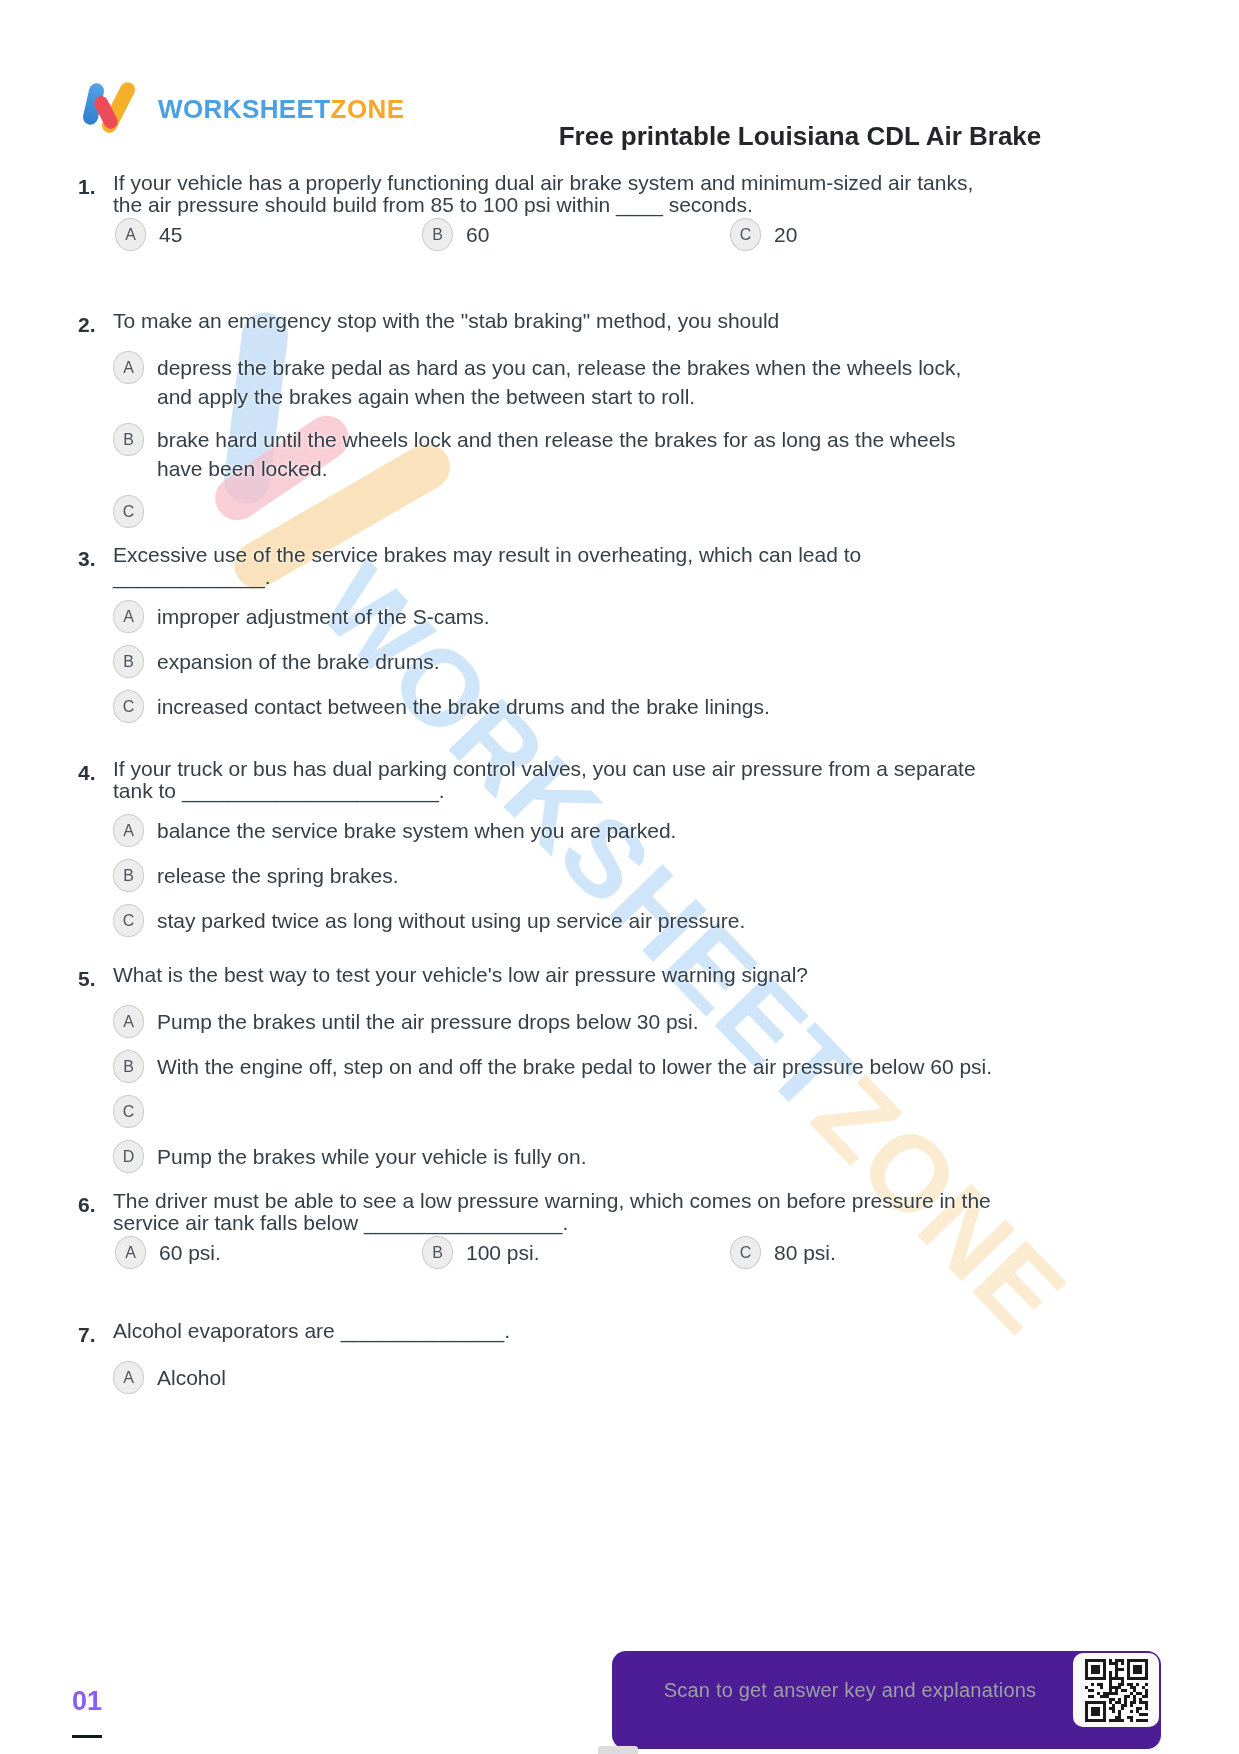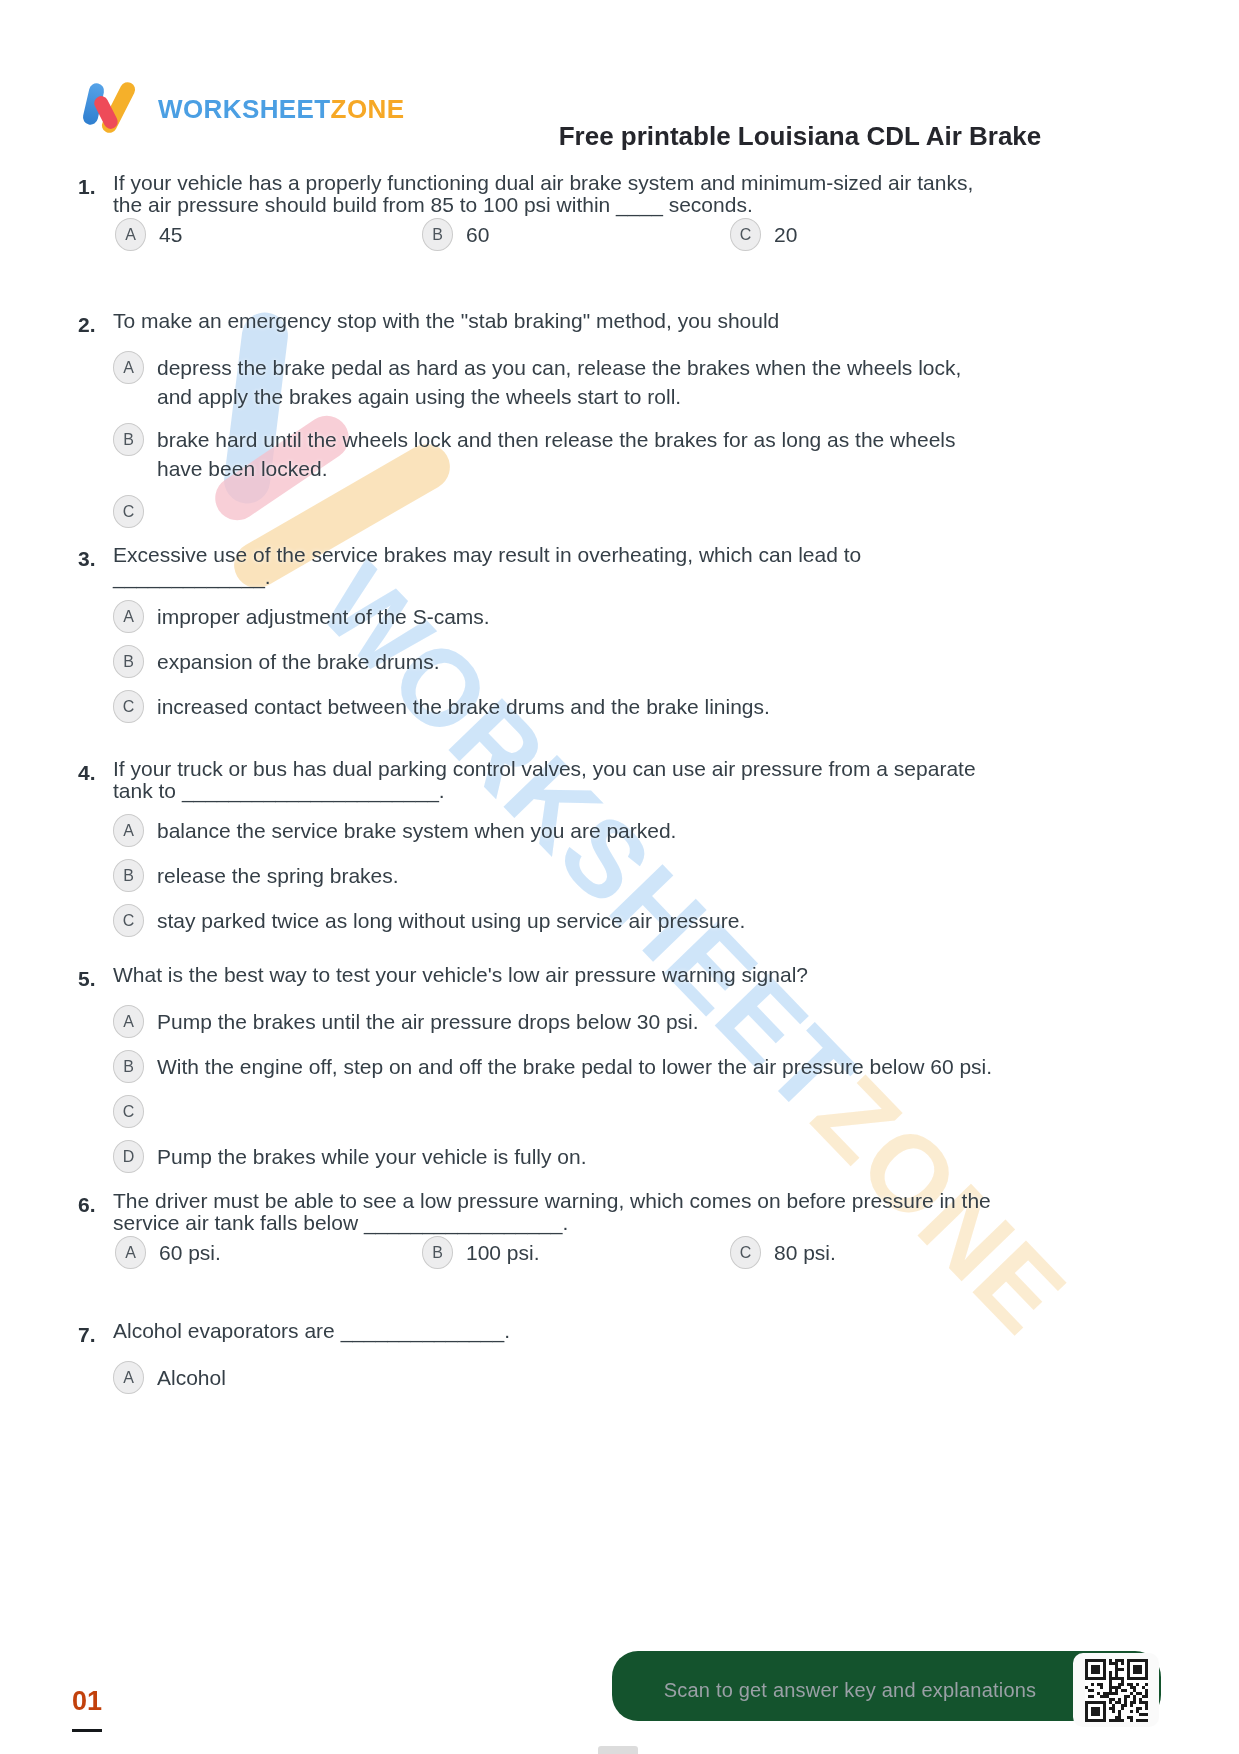--- a/index.html
+++ b/index.html
@@ -60,26 +60,26 @@
     text-shadow:0 0 4px rgba(255,255,255,.9);}
   .opts.row{position:relative;height:42px;margin-left:0;}
   .opts.row .opt{position:absolute;top:0;margin-top:0;}
   .opts.row .opt.c1{left:37px;}
   .opts.row .opt.c2{left:344px;}
   .opts.row .opt.c3{left:652px;}
 
   
   .page-number{
     position:absolute;left:72px;top:1686px;z-index:2;
-    font-size:27px;font-weight:700;color:#c2410c;
-    border-bottom:3px solid #15181b;padding-bottom:12px;
+    font-size:27px;font-weight:700;color:#8b5cf6;
+    border-bottom:3px solid #15181b;padding-bottom:18px;
   }
   .footer-box{
-    position:absolute;left:612px;top:1651px;width:549px;height:70px;z-index:2;
-    background:#14532d;border-radius:26px;
+    position:absolute;left:612px;top:1651px;width:549px;height:98px;z-index:2;
+    background:#4c1d95;border-radius:14px;
   }
   .scan-text{
     position:absolute;left:16px;top:0;width:444px;height:78px;
     display:flex;align-items:center;justify-content:center;
     font-size:20px;color:#9aa0a6;letter-spacing:.2px;
   }
   .qr-wrap{
     position:absolute;right:2px;top:2px;width:86px;height:74px;border-radius:10px;
     background:#fafafa;display:flex;align-items:center;justify-content:center;
   }
@@ -132,21 +132,21 @@
 
 <section class="q" style="top:310px">
   <div class="q-head">
     <span class="q-num">2.</span>
     <span class="q-text">To make an emergency stop with the "stab braking" method, you should</span>
   </div>
   <div class="opts">
     <div class="opt">
       <span class="badge">A</span>
       <span class="opt-text">depress the brake pedal as hard as you can, release the brakes when the wheels lock,
-and apply the brakes again using the wheels start to roll.</span>
+and apply the brakes again when the between start to roll.</span>
     </div>
     <div class="opt">
       <span class="badge">B</span>
       <span class="opt-text">brake hard until the wheels lock and then release the brakes for as long as the wheels
 have been locked.</span>
     </div>
     <div class="opt">
       <span class="badge">C</span>
     </div>
   </div>

